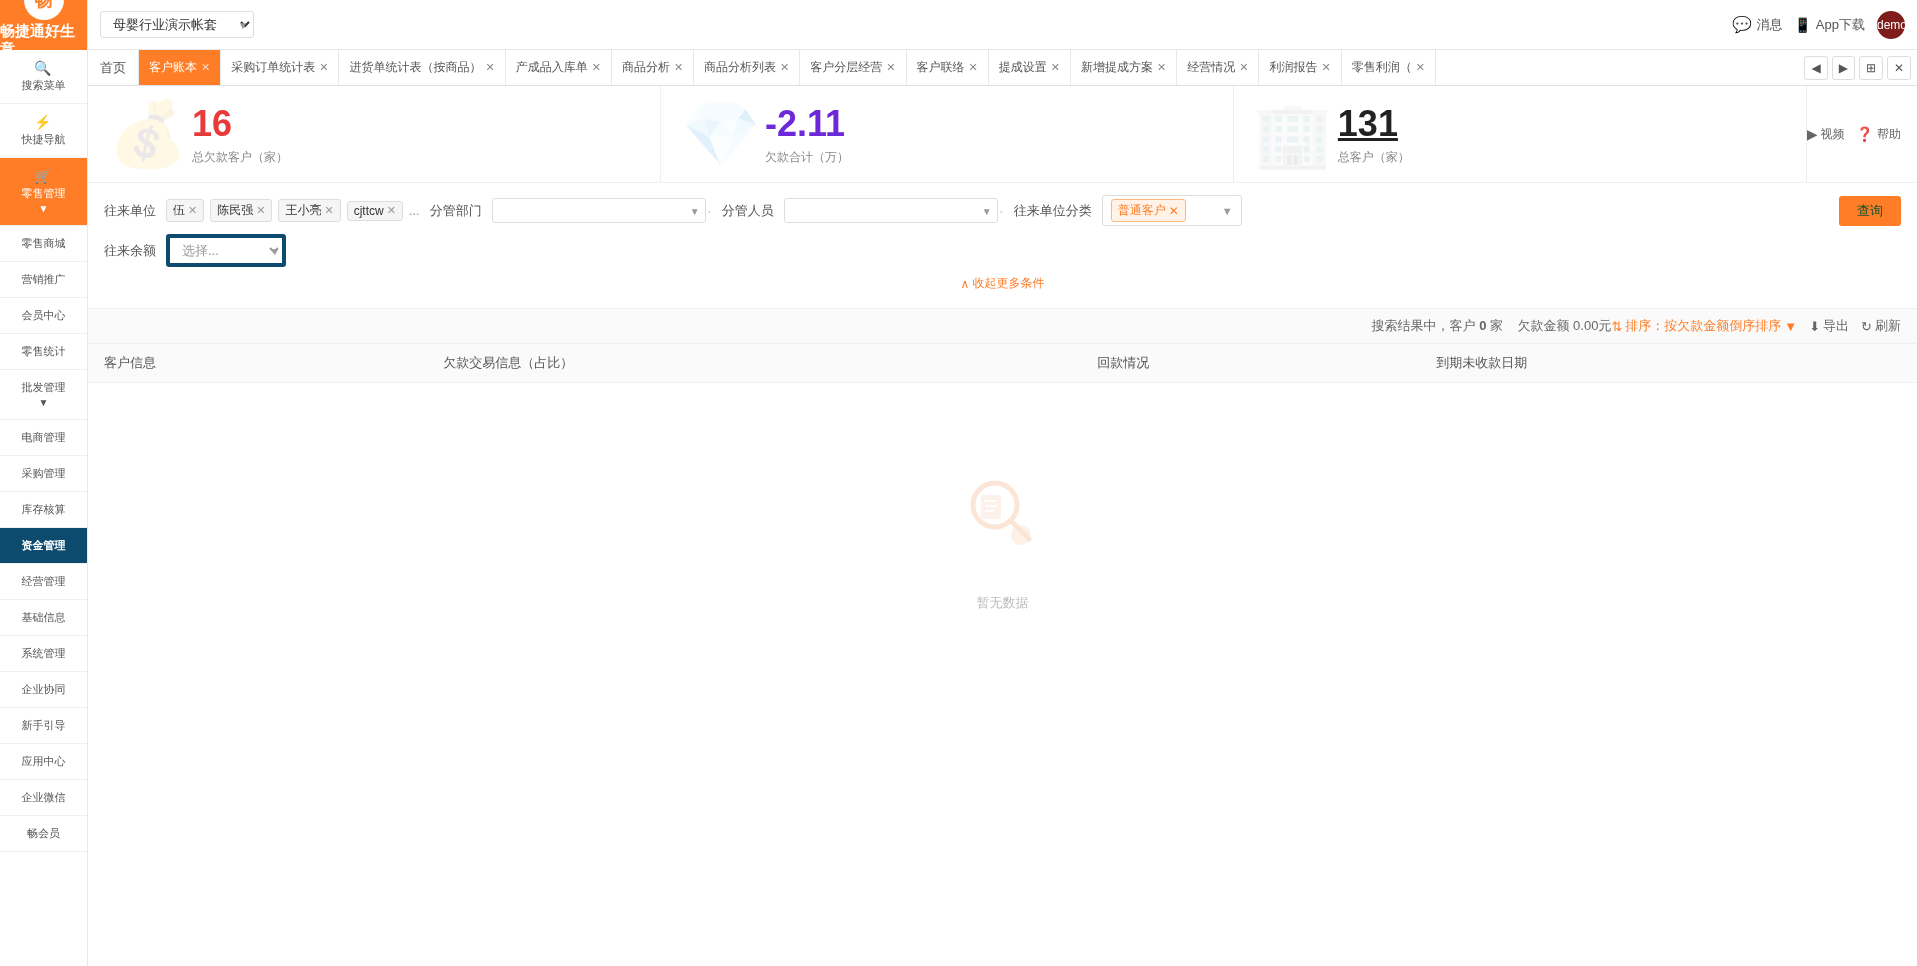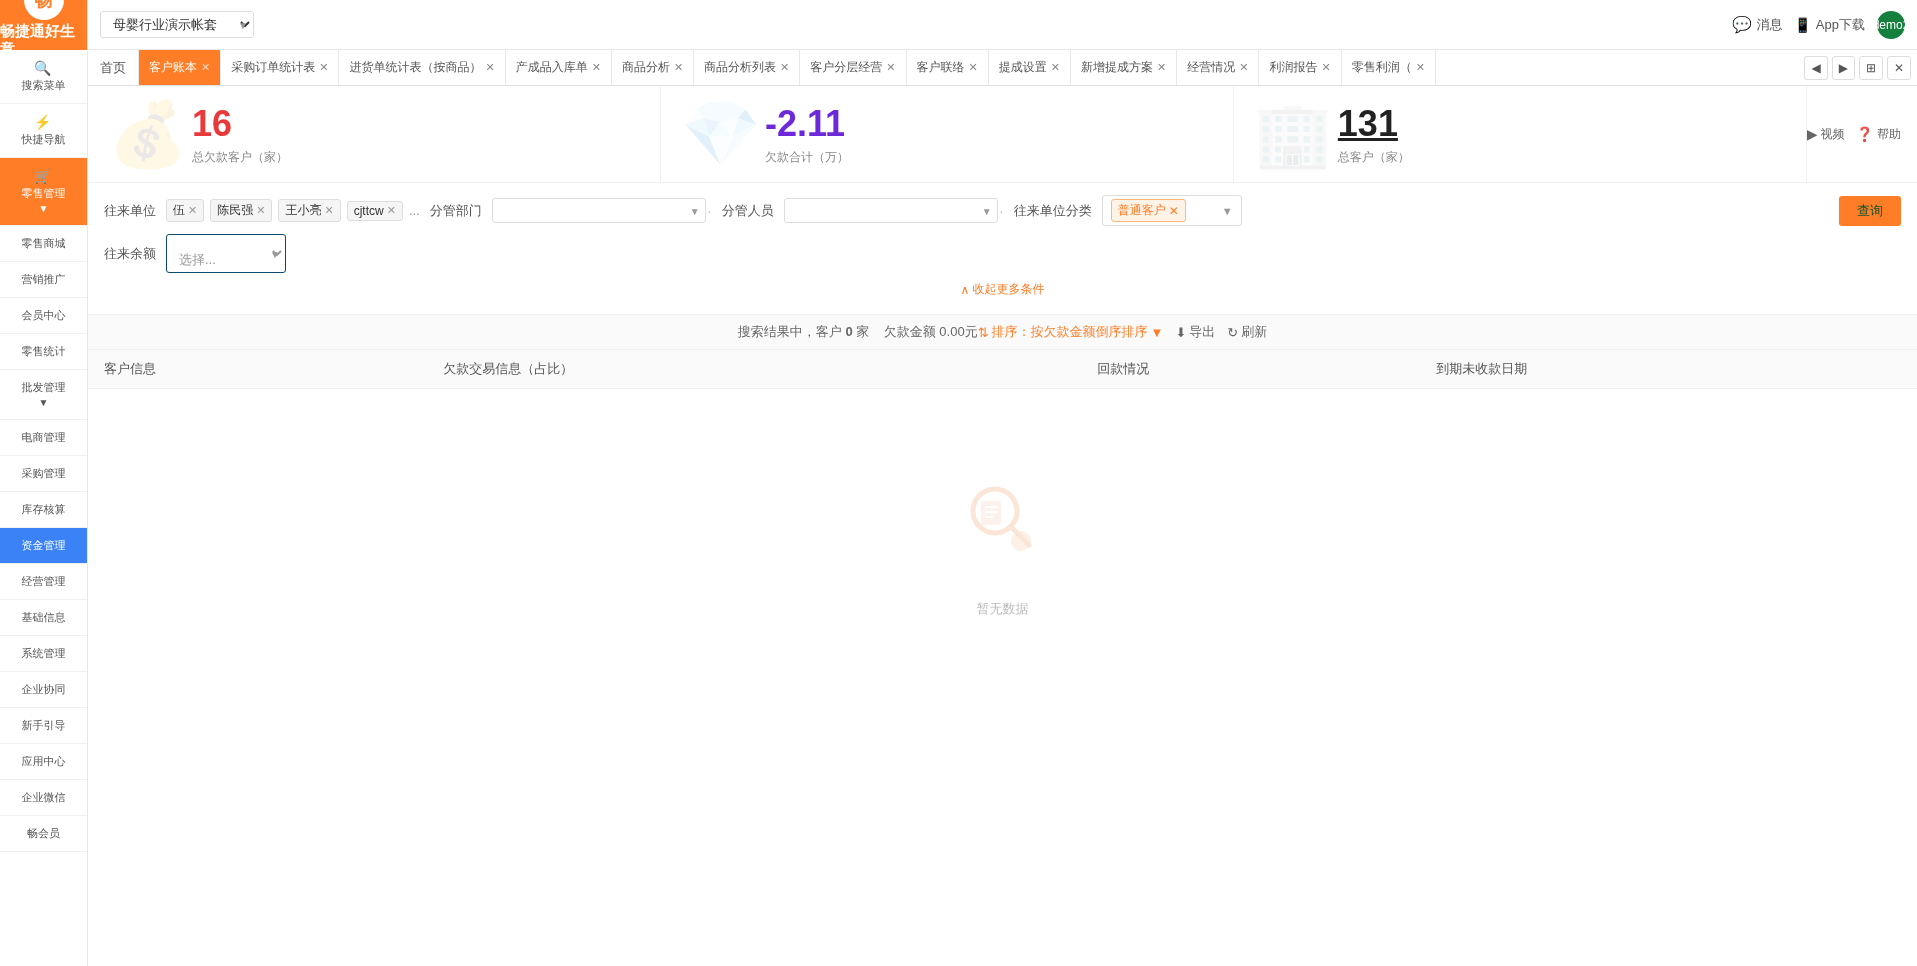--- a/index.html
+++ b/index.html
@@ -13,21 +13,21 @@
 
     
     .main-area { flex: 1; display: flex; flex-direction: column; overflow: hidden; }
 
     
     .topbar { height: 50px; background: #fff; border-bottom: 1px solid #e8e8e8; display: flex; align-items: center; justify-content: space-between; padding: 0 12px; flex-shrink: 0; }
     .topbar-left { display: flex; align-items: center; gap: 8px; }
     .topbar-select { background: #fff; border: 1px solid #ddd; border-radius: 3px; padding: 4px 20px 4px 8px; font-size: 13px; color: #333; cursor: pointer; }
     .topbar-right { display: flex; align-items: center; gap: 12px; font-size: 13px; color: #555; }
     .topbar-right .msg-btn, .topbar-right .app-btn { cursor: pointer; display: flex; align-items: center; gap: 4px; }
-    .topbar-avatar { width: 28px; height: 28px; border-radius: 50%; background: #15803d; display: flex; align-items: center; justify-content: center; color: #fff; font-size: 12px; }
+    .topbar-avatar { width: 28px; height: 28px; border-radius: 50%; background: #7f1d1d; display: flex; align-items: center; justify-content: flex-start; color: #fff; font-size: 12px; }
 
     
     .nav-tabs { background: #fff; border-bottom: 1px solid #e0e0e0; display: flex; align-items: center; flex-shrink: 0; overflow: hidden; height: 36px; }
     .nav-tab { padding: 0 10px; height: 36px; display: flex; align-items: center; font-size: 12px; cursor: pointer; white-space: nowrap; border-right: 1px solid #e8e8e8; color: #555; flex-shrink: 0; }
     .nav-tab.active { background: #ff7d26; color: #fff; }
     .nav-tab .close-x { margin-left: 4px; font-size: 11px; opacity: 0.7; }
     .nav-tab-home { padding: 0 12px; font-size: 13px; color: #555; border-right: 1px solid #e8e8e8; height: 36px; display: flex; align-items: center; cursor: pointer; }
     .nav-tabs-end { display: flex; align-items: center; margin-left: auto; gap: 4px; padding: 0 6px; }
     .nav-tabs-end button { background: none; border: 1px solid #ddd; border-radius: 3px; padding: 2px 6px; cursor: pointer; font-size: 12px; color: #555; height: 24px; }
 
@@ -45,30 +45,30 @@
     .video-help span { cursor: pointer; }
 
     
     .filter-area { padding: 12px 16px; background: #fff; border-bottom: 1px solid #f0f0f0; }
     .filter-row { display: flex; align-items: center; gap: 10px; margin-bottom: 8px; flex-wrap: wrap; }
     .filter-label { color: #555; font-size: 13px; white-space: nowrap; }
     .tag-list { display: flex; gap: 6px; flex-wrap: wrap; align-items: center; }
     .tag { background: #f5f5f5; border: 1px solid #ddd; border-radius: 3px; padding: 2px 6px; font-size: 12px; color: #333; display: flex; align-items: center; gap: 3px; }
     .tag .tag-close { cursor: pointer; color: #999; font-size: 11px; }
     .tag-more { color: #999; cursor: pointer; font-size: 13px; }
-    .filter-select { border: 1px solid #0c4a6e; border-radius: 3px; padding: 16px 24px 4px 8px; font-size: 13px; color: #999; background: #fff; cursor: pointer; min-width: 120px; position: relative; }
+    .filter-select { border: 4px solid #0c4a6e; border-radius: 3px; padding: 4px 24px 4px 8px; font-size: 13px; color: #999; background: #fff; cursor: pointer; min-width: 120px; position: relative; }
     .filter-select-wrap { position: relative; display: inline-block; }
     .filter-select-wrap::after { content: '▼'; position: absolute; right: 6px; top: 50%; transform: translateY(-50%); font-size: 10px; color: #999; pointer-events: none; }
     .filter-input { border: 1px solid #ddd; border-radius: 3px; padding: 4px 24px 4px 8px; font-size: 13px; color: #333; background: #fff; min-width: 200px; }
     .selected-tag { background: #fff3e8; border: 1px solid #ffb87a; border-radius: 3px; padding: 2px 6px; font-size: 12px; color: #ff7d26; display: flex; align-items: center; gap: 3px; }
     .selected-tag .tag-close { cursor: pointer; color: #ff7d26; }
     .collapse-btn { color: #ff7d26; font-size: 12px; cursor: pointer; display: flex; align-items: center; gap: 3px; margin: 4px auto; width: fit-content; }
 
     
-    .result-bar { padding: 8px 16px; background: #fafafa; border-bottom: 1px solid #f0f0f0; display: flex; align-items: center; justify-content: center; font-size: 13px; color: #666; }
+    .result-bar { padding: 8px 16px; background: #fafafa; border-bottom: 1px solid #f0f0f0; display: flex; align-items: center; justify-content: flex-end; font-size: 13px; color: #666; }
     .result-bar-left { display: flex; gap: 16px; }
     .result-bar-right { display: flex; gap: 12px; align-items: center; }
     .result-bar-right span { cursor: pointer; display: flex; align-items: center; gap: 3px; }
     .sort-btn { color: #ff7d26; cursor: pointer; display: flex; align-items: center; gap: 3px; }
 
     
     .data-table { width: 100%; border-collapse: collapse; }
     .data-table th { text-align: left; padding: 10px 16px; font-size: 13px; font-weight: normal; color: #555; border-bottom: 1px solid #f0f0f0; background: #fafafa; }
 
     
@@ -125,21 +125,21 @@
   </div>
   <div class="sidebar-item">
     <span style="display:block;font-size:11px;">电商管理</span>
   </div>
   <div class="sidebar-item">
     <span style="display:block;font-size:11px;">采购管理</span>
   </div>
   <div class="sidebar-item">
     <span style="display:block;font-size:11px;">库存核算</span>
   </div>
-  <div class="sidebar-item" style="background:#3b82f6;color:#fff;">
+  <div class="sidebar-item" style="background:#0c4a6e;color:#fff;font-weight:bold;">
     <span style="display:block;font-size:11px;">资金管理</span>
   </div>
   <div class="sidebar-item">
     <span style="display:block;font-size:11px;">经营管理</span>
   </div>
   <div class="sidebar-item">
     <span style="display:block;font-size:11px;">基础信息</span>
   </div>
   <div class="sidebar-item">
     <span style="display:block;font-size:11px;">系统管理</span>

